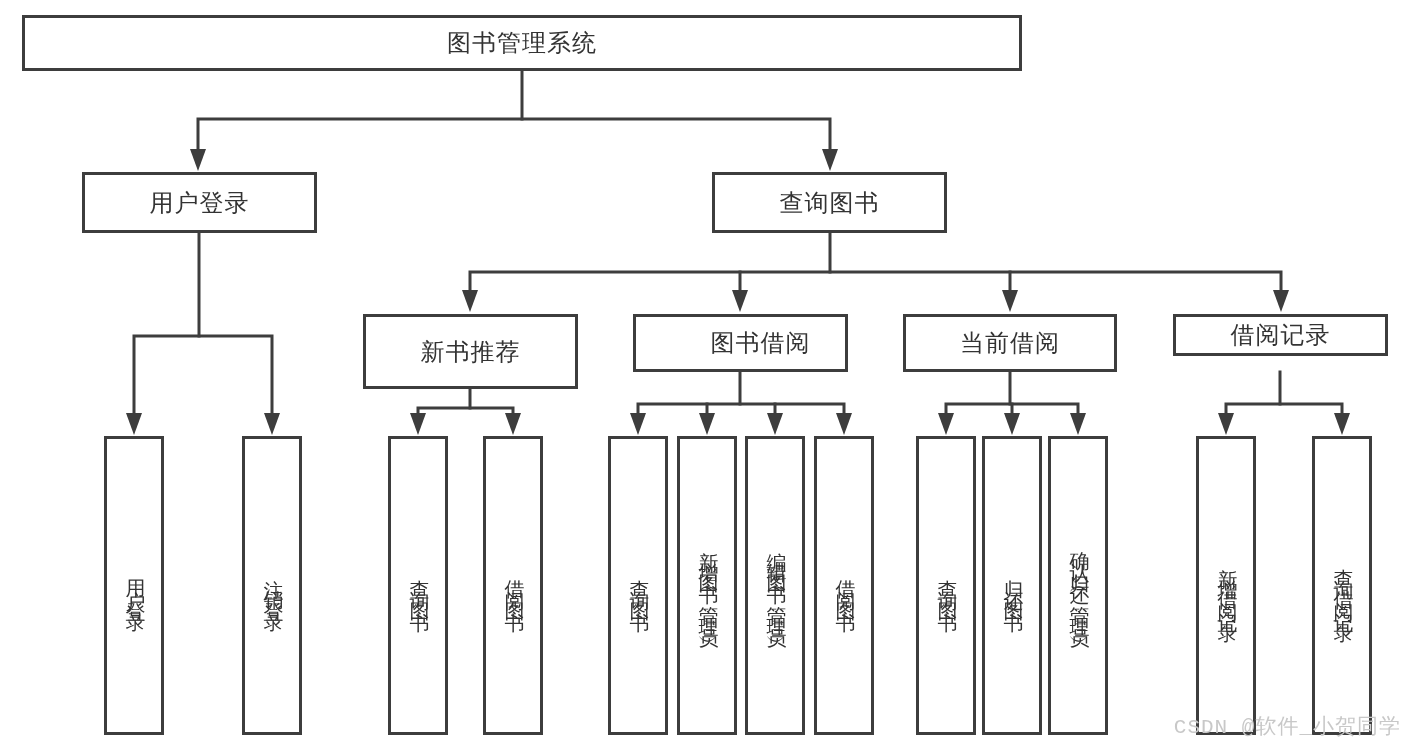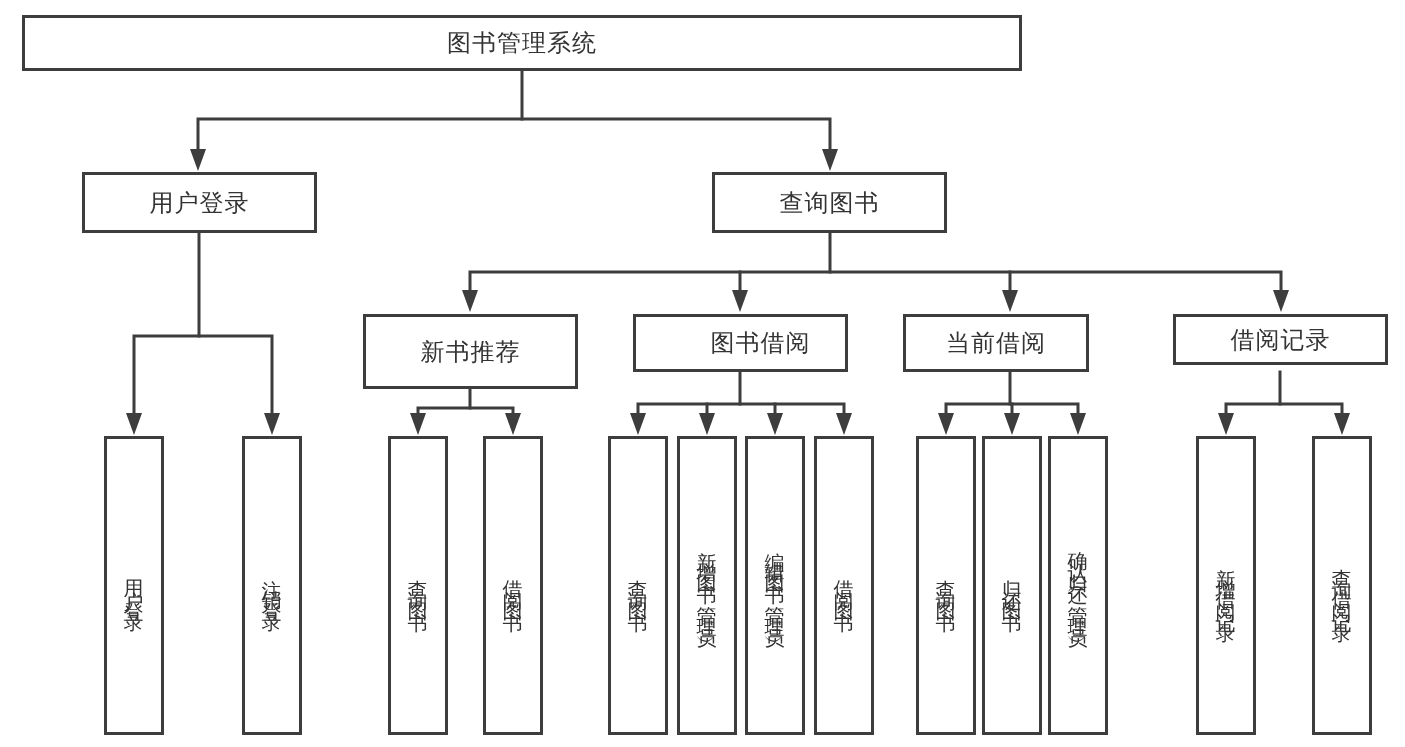--- a/index.html
+++ b/index.html
@@ -1,21 +1,21 @@
 <!DOCTYPE html>
 <html><head>
 <meta charset="utf-8">
 <style>
   html,body { margin:0; padding:0; background:#ffffff; }
   .canvas {
     position: relative;
     width: 1405px;
     height: 747px;
     background: #ffffff;
-    font-family: Liberation Sans, sans-serif;
+    font-family: Liberation Mono, monospace;
     overflow: hidden;
     text-align: right;
   }
   .connectors {
     position: absolute;
     left: 0; top: 0;
     z-index: 1;
   }
   .box {
     position: absolute;
@@ -38,22 +38,22 @@
     text-orientation: mixed;
     font-size: 20px;
     letter-spacing: 11px;
     line-height: 1;
   }
   .root-box   { left:22px;  top:15px;  width:1000px; height:56px; }
   .b-user     { left:82px;  top:172px; width:235px;  height:61px; }
   .b-mgmt     { left:712px; top:172px; width:235px;  height:61px; }
   .m-newrec   { left:363px; top:314px; width:215px;  height:75px; }
   .m-borrow   { left:633px; top:314px; width:215px;  height:58px;padding-left:40px; }
-  .m-current  { left:903px; top:314px; width:186px;  height:58px; }
-  .m-records  { left:1173px;top:314px; width:215px;  height:51px; }
+  .m-current  { left:903px; top:314px; width:214px;  height:58px; }
+  .m-records  { left:1173px;top:314px; width:215px;  height:42px; }
   .leaf       { top:436px;  height:299px; width:60px; }
   .l-u1 { left:104px; }  .l-u2 { left:242px; }
   .l-n1 { left:388px; }  .l-n2 { left:483px; }
   .l-b1 { left:608px; }  .l-b2 { left:677px; }
   .l-b3 { left:745px; }  .l-b4 { left:814px; }
   .l-c1 { left:916px; }  .l-c2 { left:982px; }
   .l-c3 { left:1048px; }
   .l-r1 { left:1196px; } .l-r2 { left:1312px; }
   .watermark {
     position: absolute;
@@ -187,14 +187,15 @@
     <span class="label">确认归还（管理员）</span>
   </div>
 
   <div class="box leaf l-r1">
     <span class="label">新增借阅记录</span>
   </div>
   <div class="box leaf l-r2">
     <span class="label">查询借阅记录</span>
   </div>
 
+  <div class="watermark">CSDN @软件_小贺同学</div>
 
 </div>
 
 </body></html>

